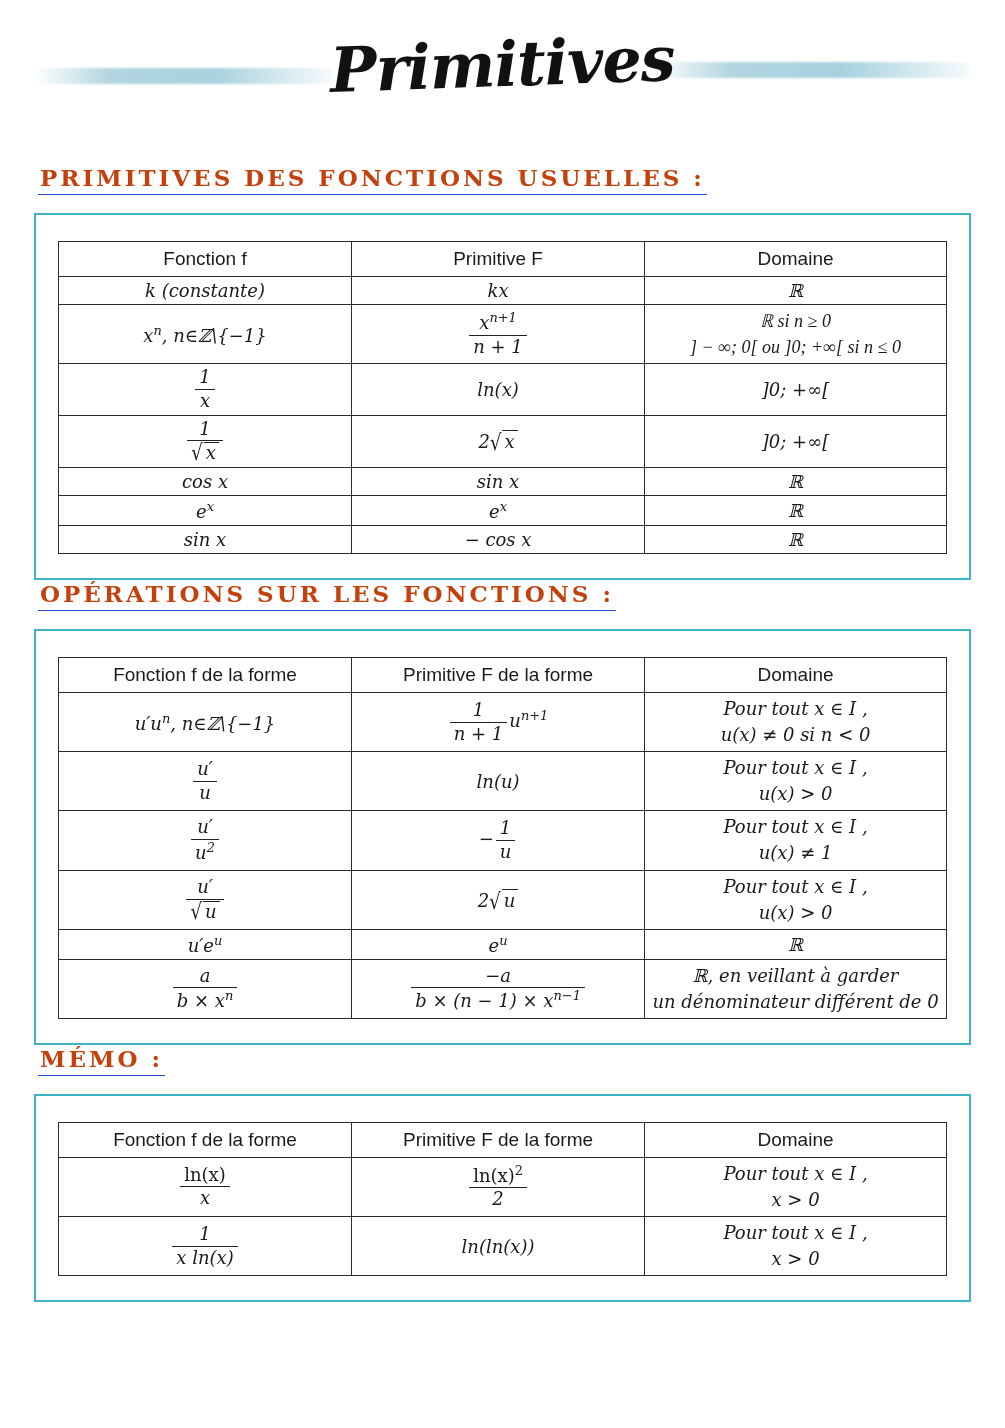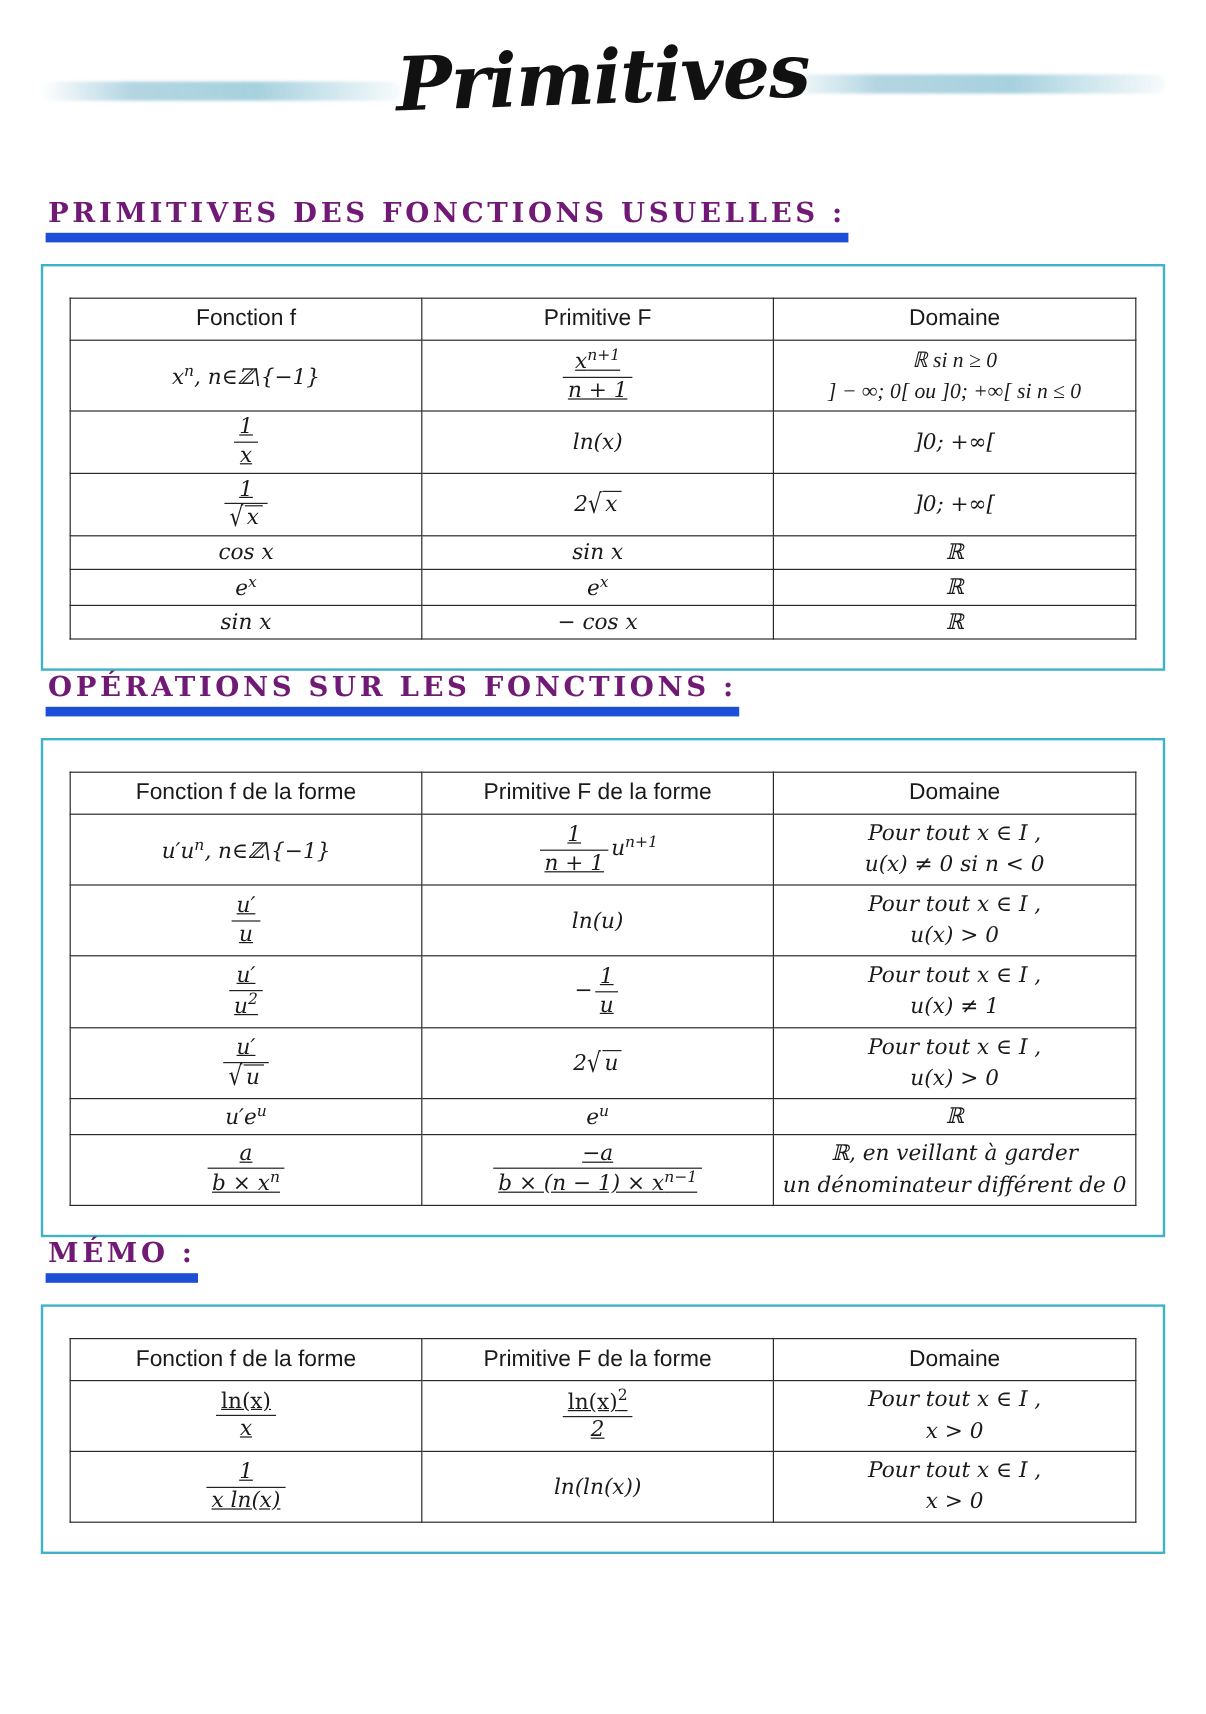--- a/index.html
+++ b/index.html
@@ -52,23 +52,23 @@
   }
   .brush.left { left: 10px; top: 68px; width: 300px; }
   .brush.right { right: 10px; top: 62px; width: 320px; }
 
   
   .section-heading {
     font-family: "DejaVu Serif", serif;
     font-weight: 700;
     font-size: 23px;
     letter-spacing: 3px;
-    color: #701a75;
+    color: #c2410c;
     display: inline-block;
-    border-bottom: 8px solid #1d4ed8;
+    border-bottom: 1px solid #1d4ed8;
     padding: 0 2px 3px 2px;
     margin: 0 0 0 14px;
     text-transform: uppercase;
   }
   .heading-wrap { }
   .heading-wrap.first { margin-top: 34px; }
 
   
   .box {
     border: 2px solid #3fb3c6;
@@ -106,21 +106,20 @@
   .col2 { width: 33%; }
   .col3 { width: 34%; }
 
   
   .frac {
     display: inline-block;
     vertical-align: middle;
     text-align: center;
     line-height: 1.15;
     margin: 0 2px;
-    text-decoration: underline;
   }
   .frac .num {
     display: block;
     border-bottom: 1.4px solid #222;
     padding: 0 4px 1px 4px;
   }
   .frac .den {
     display: block;
     padding: 1px 4px 0 4px;
   }
@@ -161,20 +160,25 @@
         </colgroup>
       <thead>
         <tr>
           <th>Fonction f</th>
           <th>Primitive F</th>
           <th>Domaine</th>
         </tr>
       </thead>
       <tbody>
         <tr>
+          <td>k (constante)</td>
+          <td>kx</td>
+          <td class="bb">ℝ</td>
+        </tr>
+        <tr>
           <td>
             <span class="nowrap"><span>x</span><span class="sup">n</span><span>, n∈ℤ\{−1}</span></span>
           </td>
           <td>
             <span class="frac">
               <span class="num"><span>x</span><span class="sup">n+1</span></span>
               <span class="den">n + 1</span>
             </span>
           </td>
           <td class="two-line">

